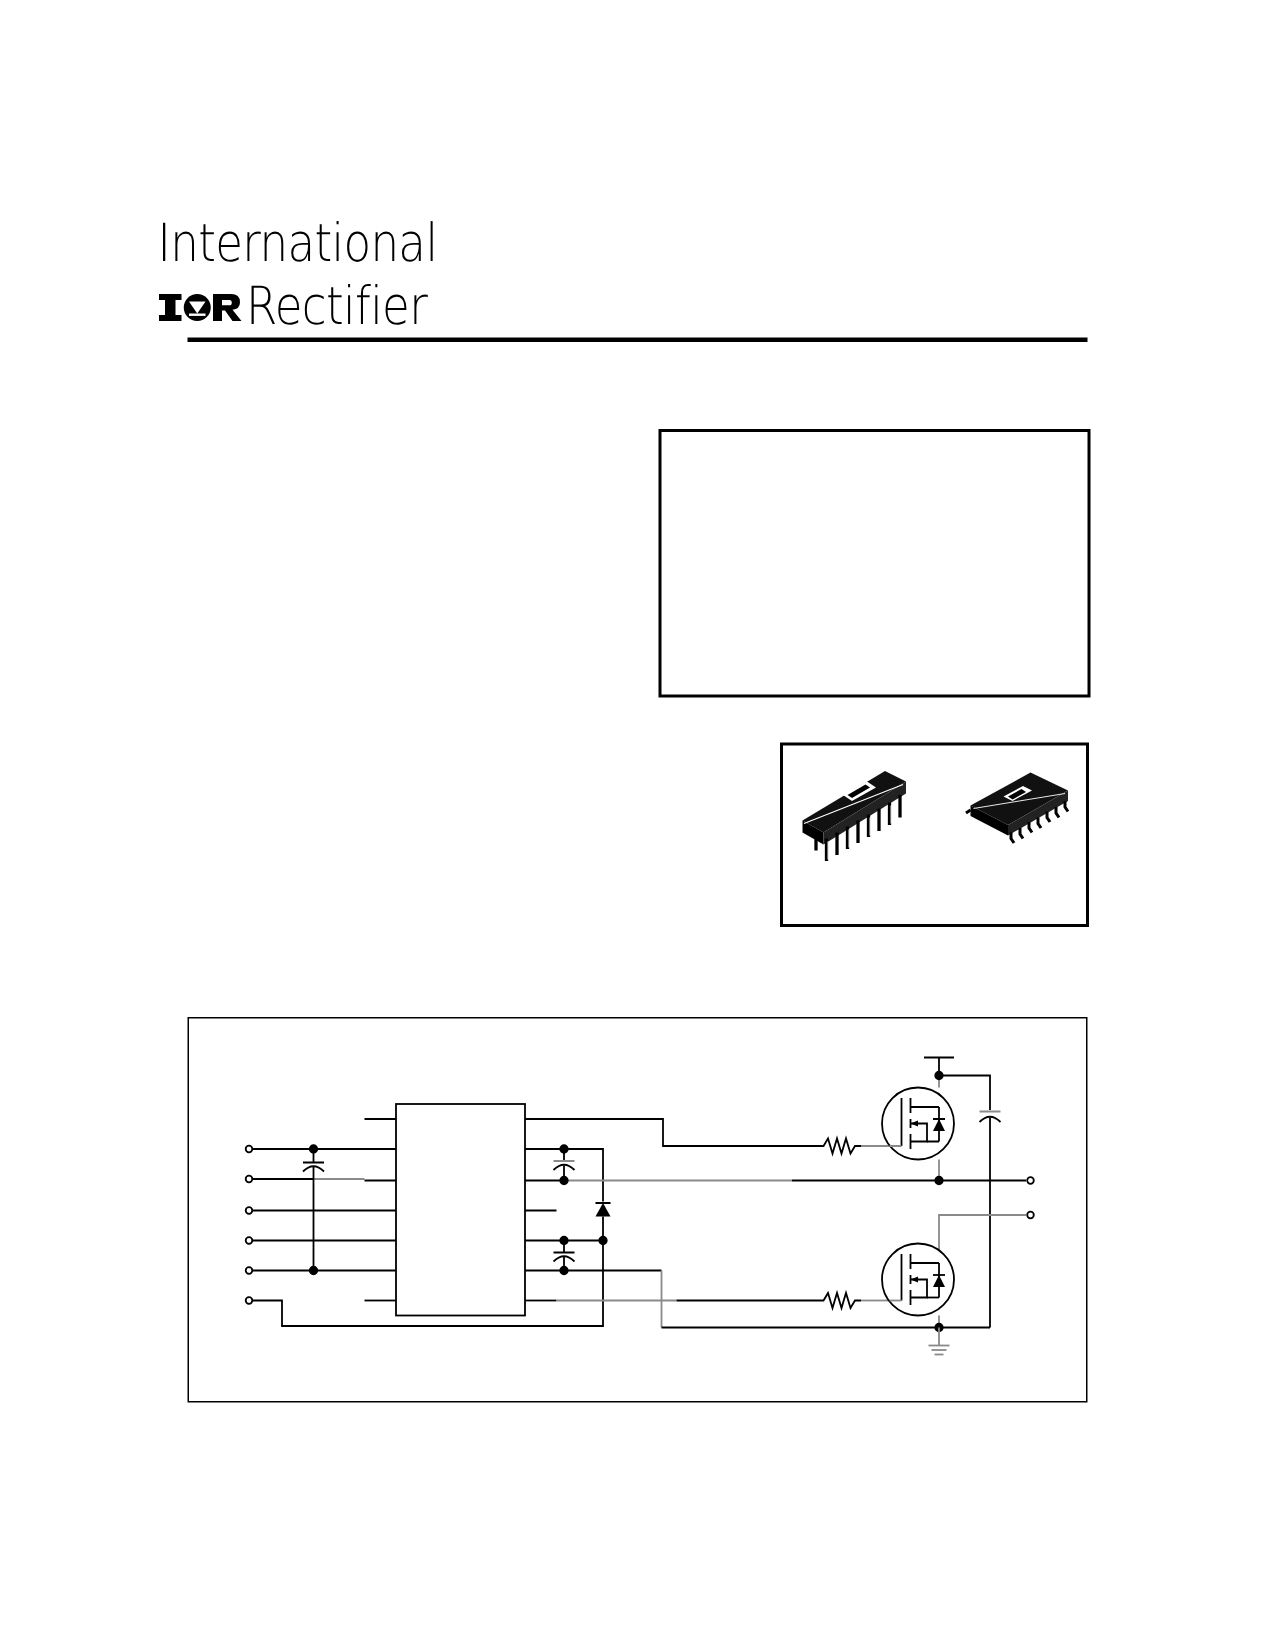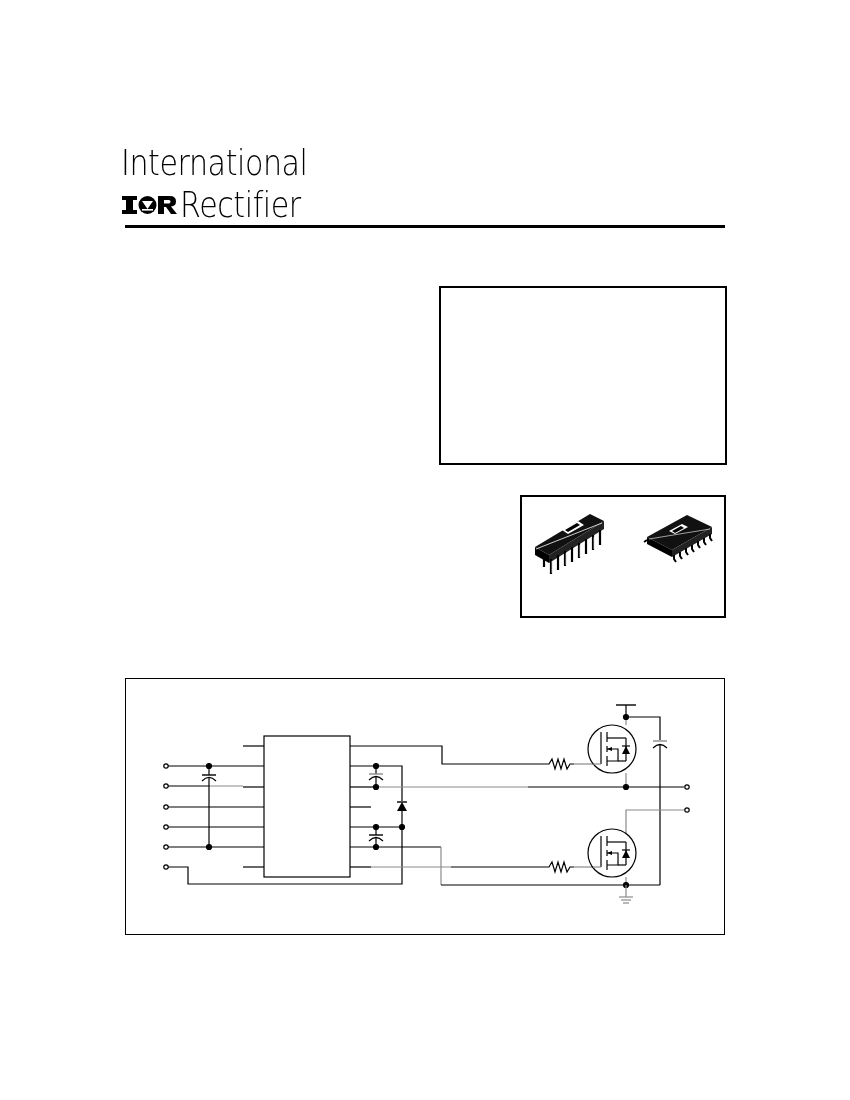--- a/index.html
+++ b/index.html
@@ -1,17 +1,17 @@
 <!DOCTYPE html>
 <html><head>
 <meta charset="utf-8">
 <style>
   html, body { margin: 0; padding: 0; background: #ffffff; }
   body { width: 850px; height: 1100px; position: relative; overflow: hidden; font-family: "Liberation Sans", sans-serif; color: #000; }
-  .logo { position: absolute; left: 121px; top: 143px; }
+  .logo { position: absolute; left: 105px; top: 143px; }
   .logo-line1 { font-family: "DejaVu Sans", sans-serif; font-weight: 200; font-size: 35px; letter-spacing: -0.5px; line-height: 40px; transform: scaleX(0.86); transform-origin: left top; white-space: nowrap; }
   .logo-line2 { position: absolute; left: 0; top: 42px; display: flex; align-items: center; white-space: nowrap; text-align: center; }
   .ior-mark { width: 57px; height: 26px; display: block; }
   .logo-rect { font-family: "DejaVu Sans", sans-serif; font-weight: 200; font-size: 35px; letter-spacing: -0.5px; line-height: 40px; transform: scaleX(0.86); transform-origin: left center; margin-left: 2px; }
   .rule { position: absolute; left: 125px; top: 225px; width: 600px; height: 3px; background: #000; }
   .feature-box { position: absolute; left: 439px; top: 286px; width: 284px; height: 175px; border: 2px solid #000; box-sizing: content-box; }
   .package-box { position: absolute; left: 520px; top: 495px; width: 202px; height: 119px; border: 2px solid #000; }
   .package-box svg { position: absolute; left: 0; top: 0; }
   .circuit-box { position: absolute; left: 125px; top: 678px; width: 598px; height: 255px; border: 1.5px solid #000; }
   .circuit-box svg { position: absolute; left: 0; top: 0; }

